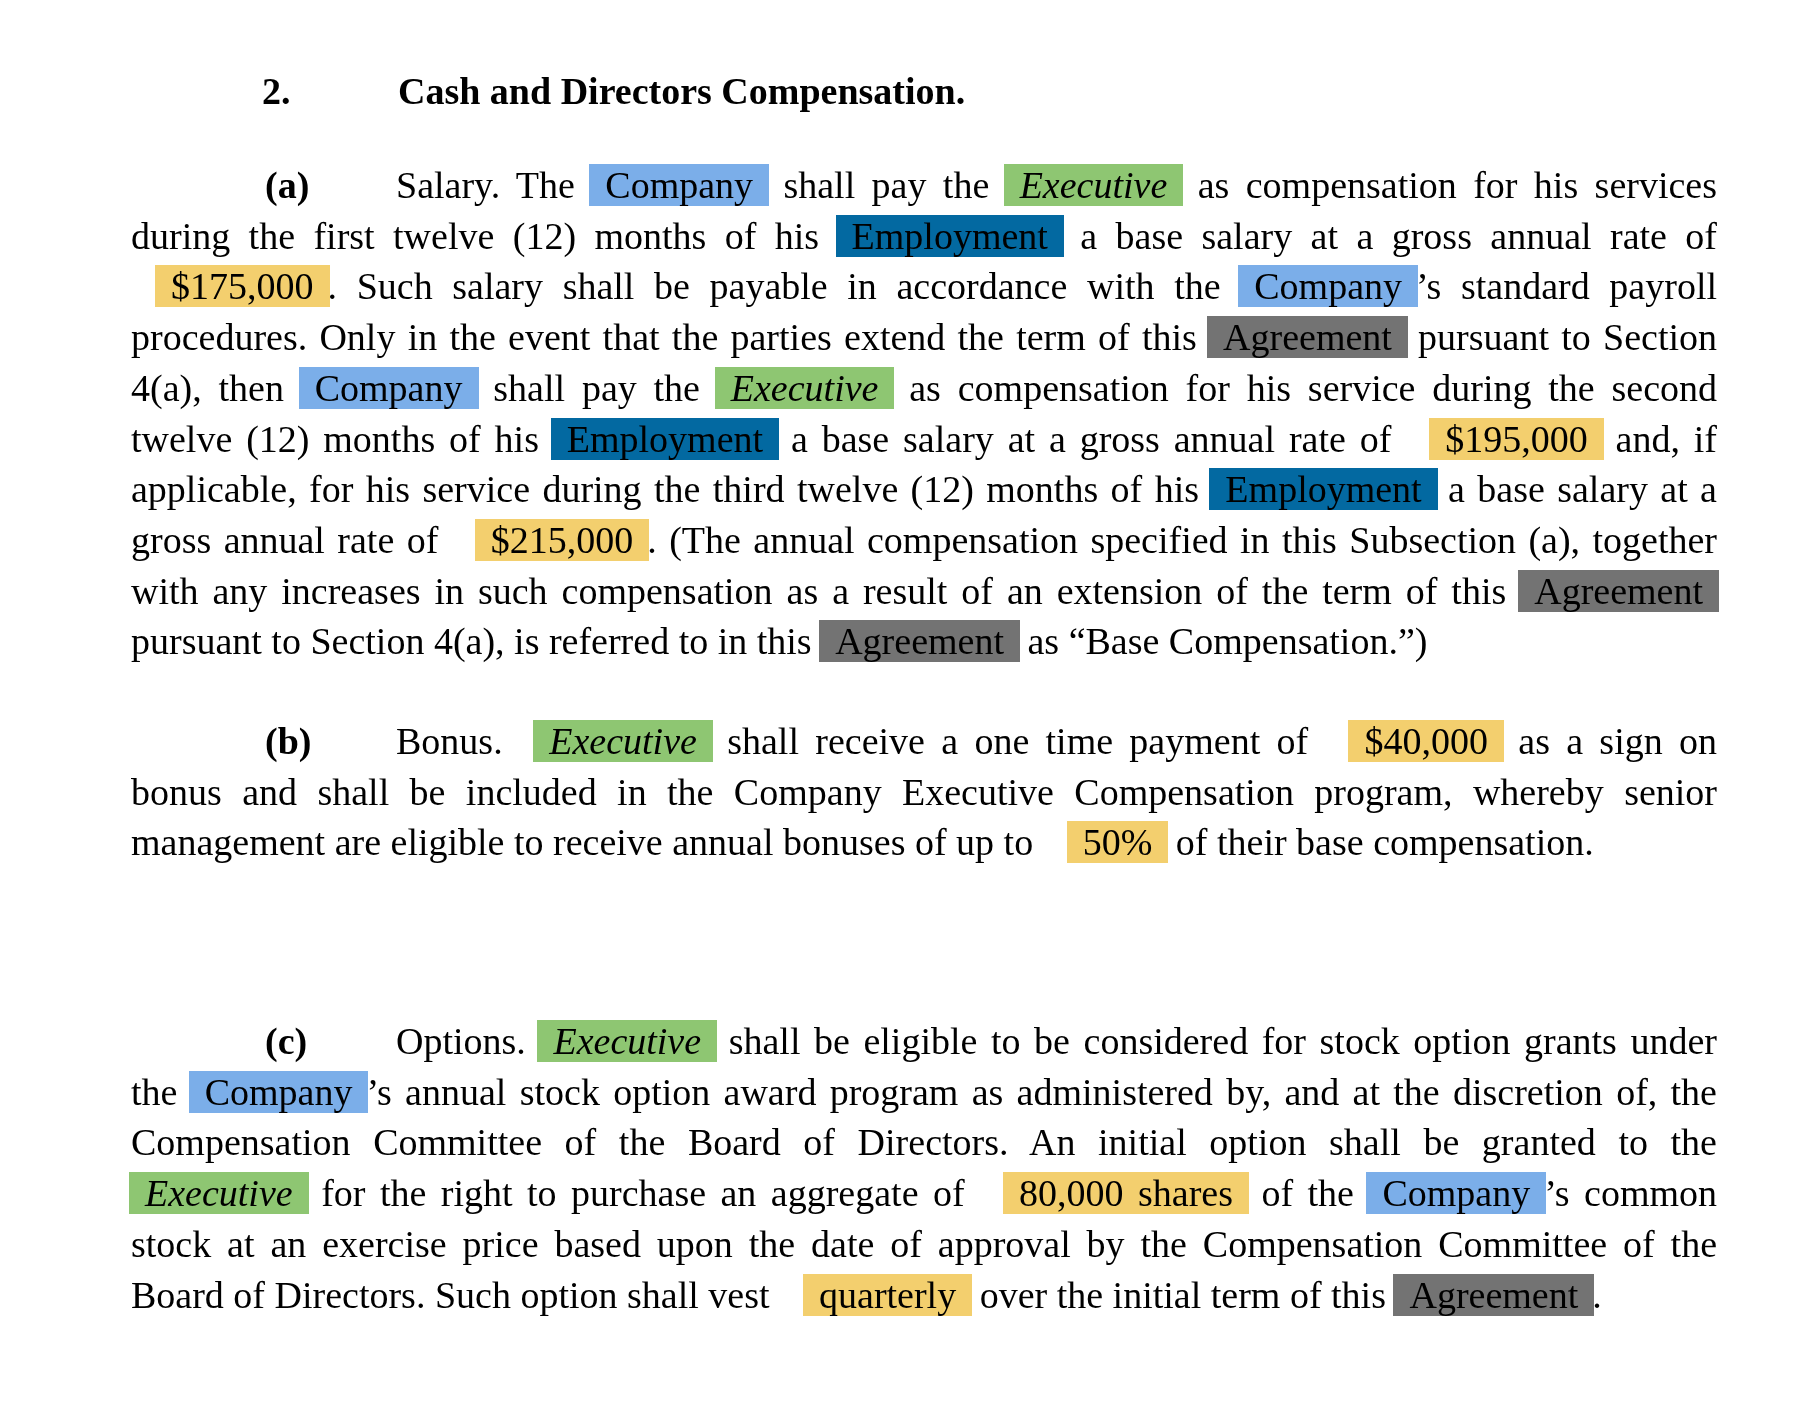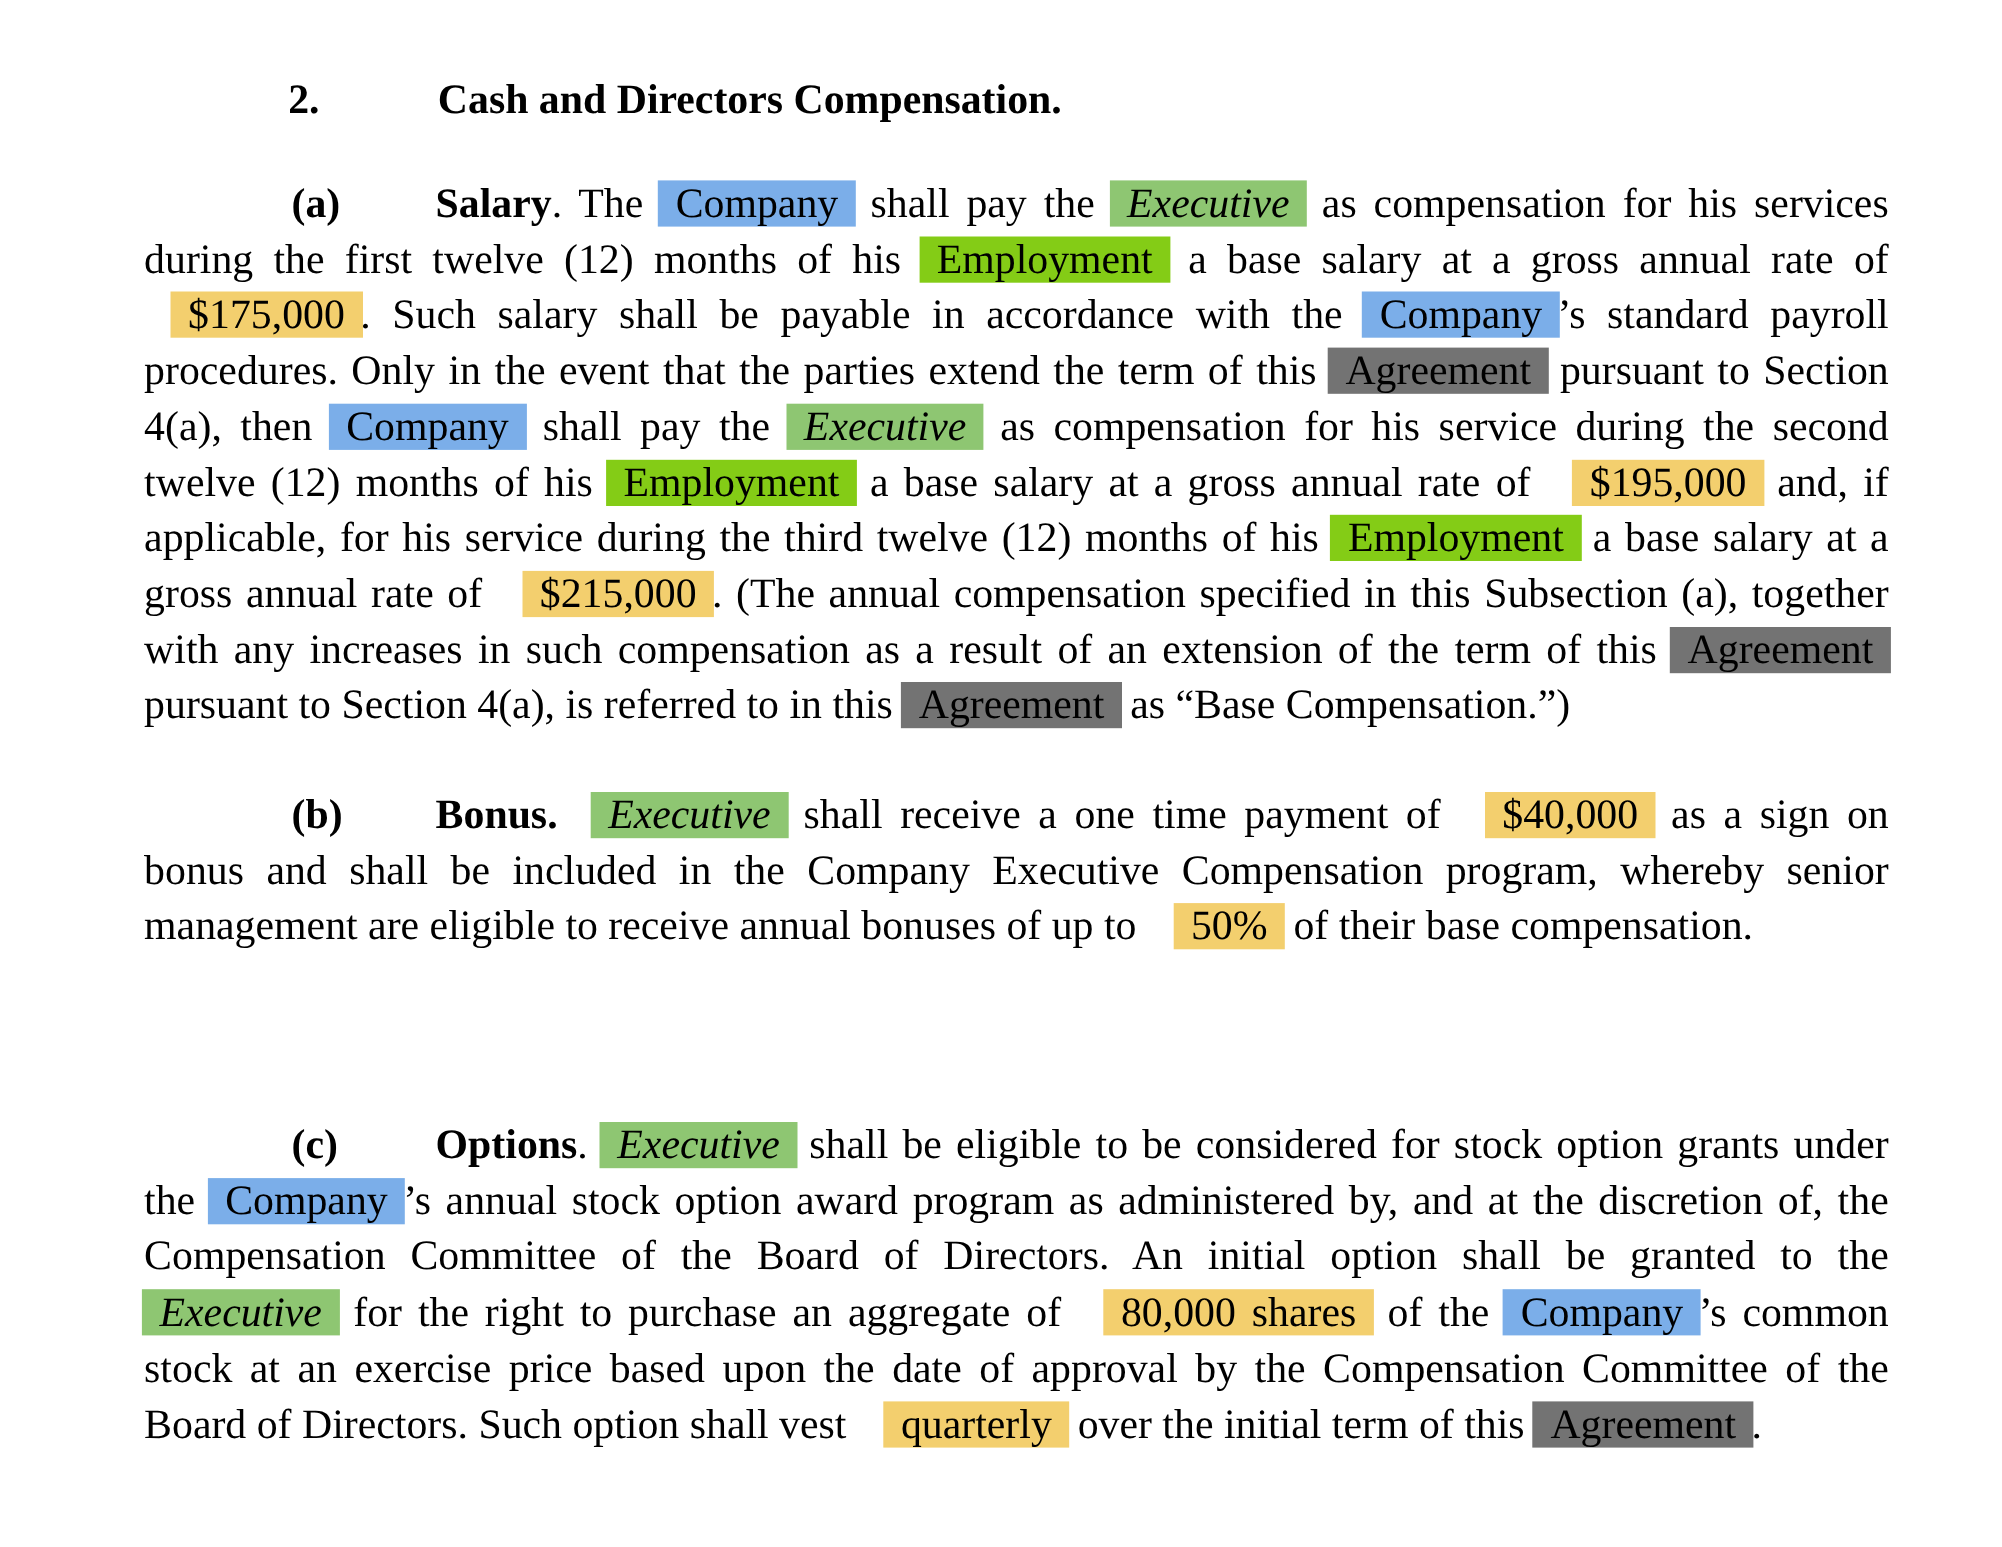--- a/index.html
+++ b/index.html
@@ -13,25 +13,25 @@
     position: absolute; top: 66px; left: 0; width: 1586px;
     font-size: 38px; font-weight: bold; line-height: 50px; white-space: nowrap;
   }
   .heading .num { display: inline-block; width: 136px; margin-left: 131px; }
   .para {
     position: absolute; left: 0; width: 1586px;
     font-size: 38px; line-height: 50.7px; text-align: justify;
     text-align-last: left;
   }
   .para .lbl { display: inline-block; width: 131px; margin-left: 134px; font-weight: bold; }
-  .para .title { font-weight: bold; }
+  .para .title { font-weight: normal; }
   .hl { padding: 0 16px; margin: 0 -2px; -webkit-box-decoration-break: clone; box-decoration-break: clone; }
   .hl-company { background: #7baee9; }
   .hl-executive { background: #8ec672; font-style: italic; }
-  .hl-employment { background: #84cc16; }
+  .hl-employment { background: #0369a1; }
   .hl-amount { background: #f3cf6e; margin-left: 24px; }
   .hl-agreement { background: #737373; }
   #para-a { top: 160px; }
   #para-b { top: 716px; }
   #para-c { top: 1016px; }
 </style>
 </head>
 <body>
 
 <div class="page">

